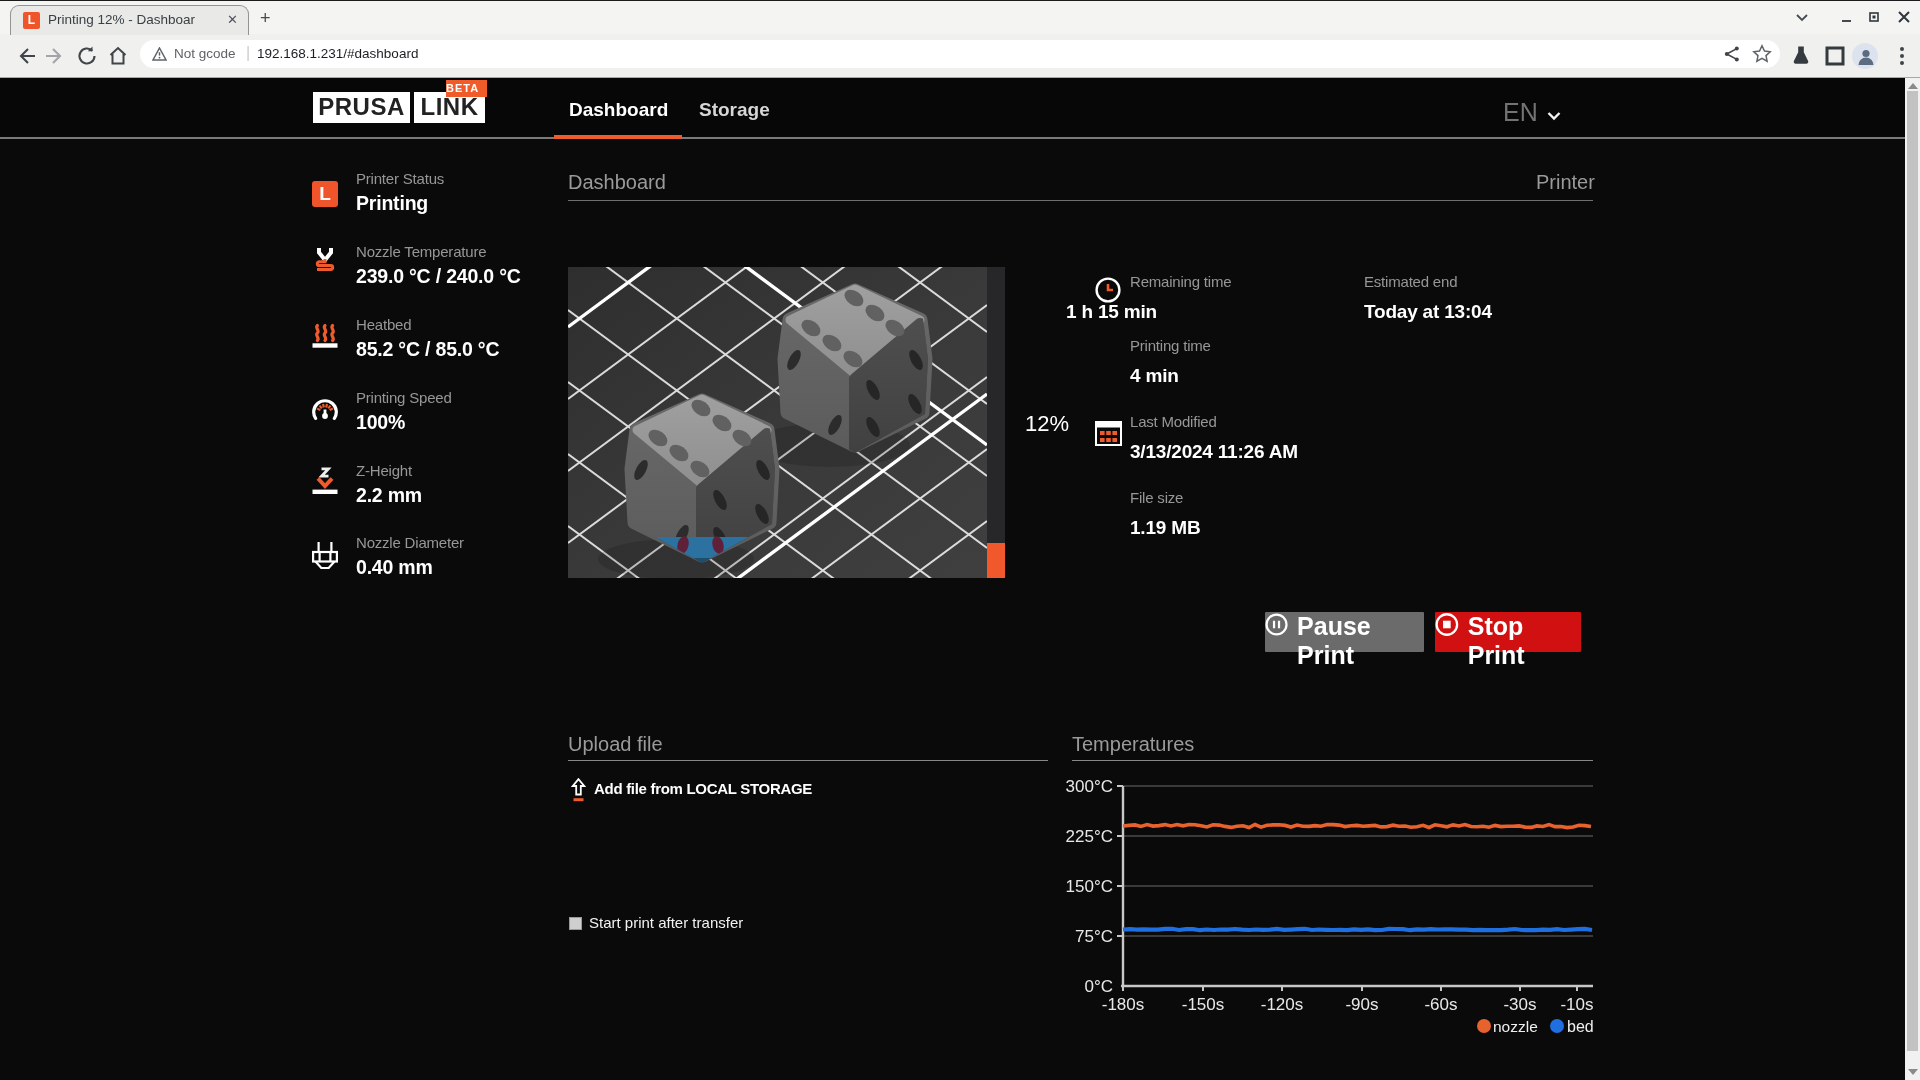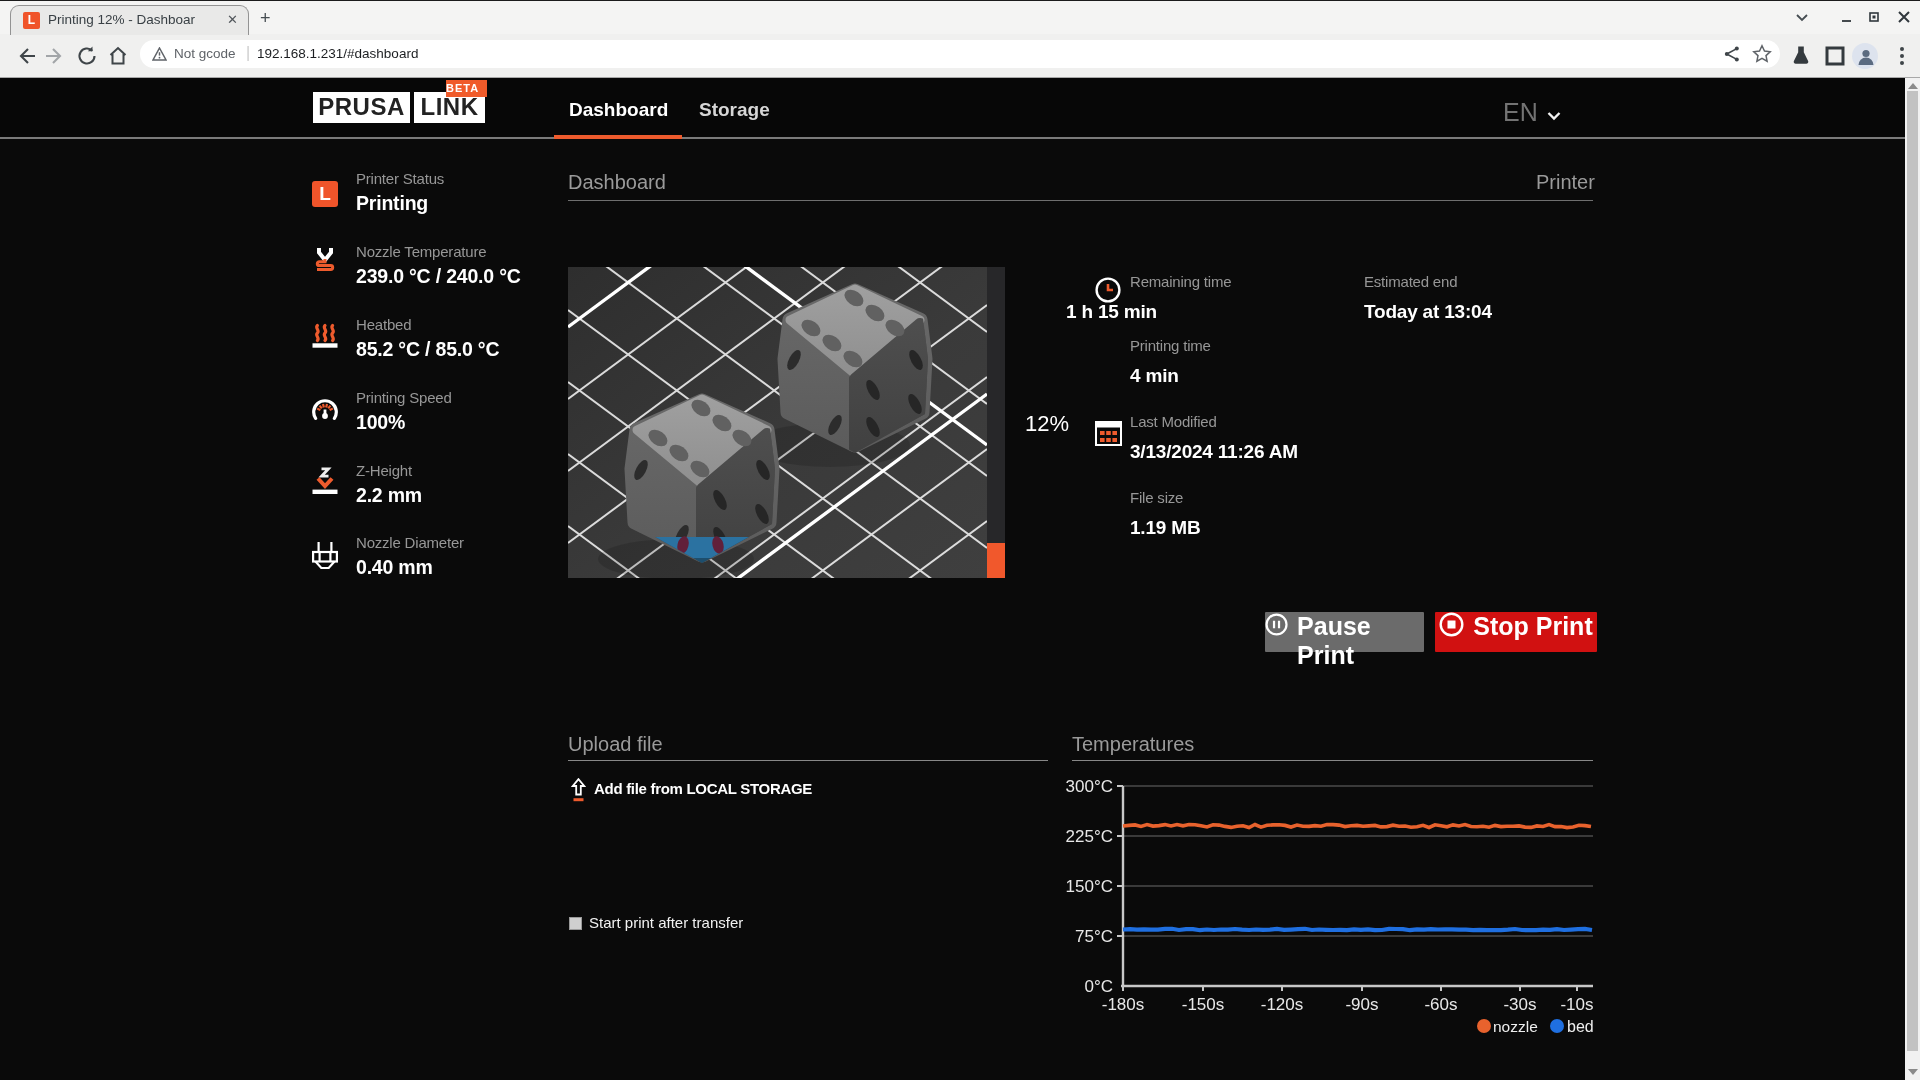--- a/index.html
+++ b/index.html
@@ -257,21 +257,21 @@
   <div class="lab" style="left:1130px;top:489px">File size</div>
   <div class="val" style="left:1130px;top:517px;font-size:19px">1.19 MB</div>
 
   <div class="btn" style="left:1265px;width:159px;background:#6b6b6b">
     <svg width="25" height="25" viewBox="0 0 25 25">
         <circle cx="12.5" cy="12.5" r="10.8" fill="none" stroke="#fff" stroke-width="2.4"></circle>
         <path d="M9.8 8.5v8M15.2 8.5v8" stroke="#fff" stroke-width="2.4"></path>
       </svg>
     <span>Pause Print</span>
   </div>
-  <div class="btn" style="left:1435px;width:162px;background:#d11111">
+  <div class="btn" style="left:1435px;width:146px;background:#d11111">
     <svg width="25" height="25" viewBox="0 0 25 25">
         <circle cx="12.5" cy="12.5" r="10.8" fill="none" stroke="#fff" stroke-width="2.4"></circle>
         <rect x="8.5" y="8.5" width="8" height="8" fill="#fff"></rect>
       </svg>
     <span>Stop Print</span>
   </div>
 
   <div class="abs sic" style="top:181px;background:#f0542a;border-radius:3px;color:#fff;font-weight:bold;font-size:19px;text-align:center;line-height:26px">L</div>
   <div class="lab" style="left:356px;top:170px">Printer Status</div>
   <div class="val" style="left:356px;top:192px">Printing</div>

